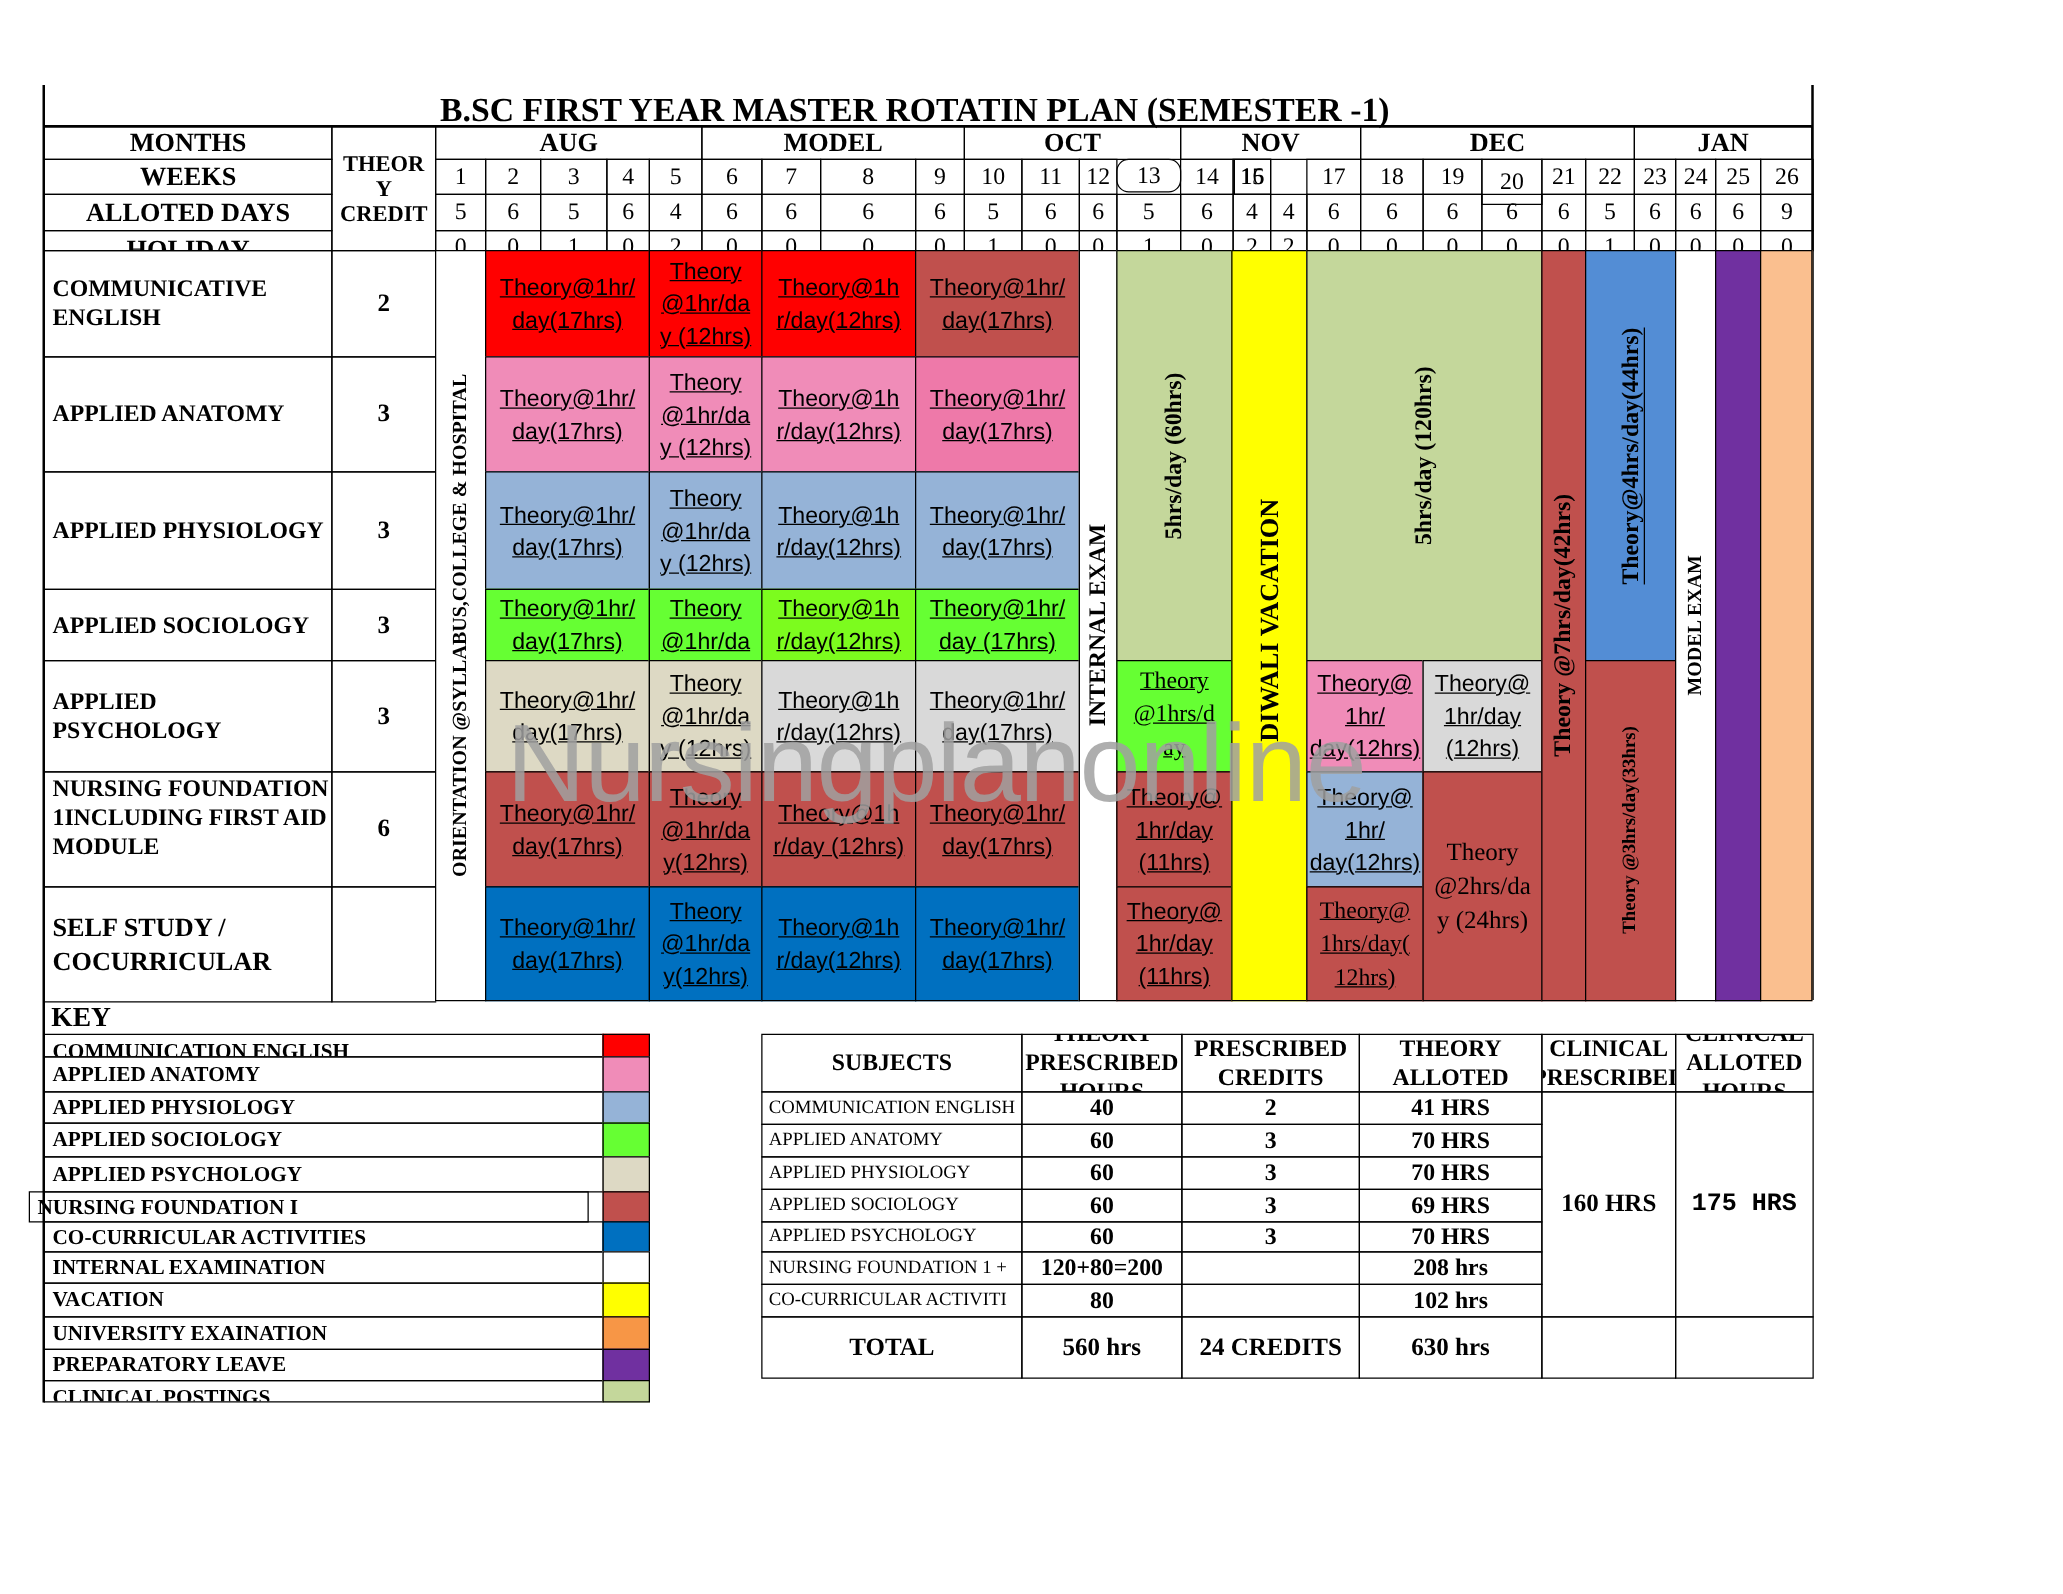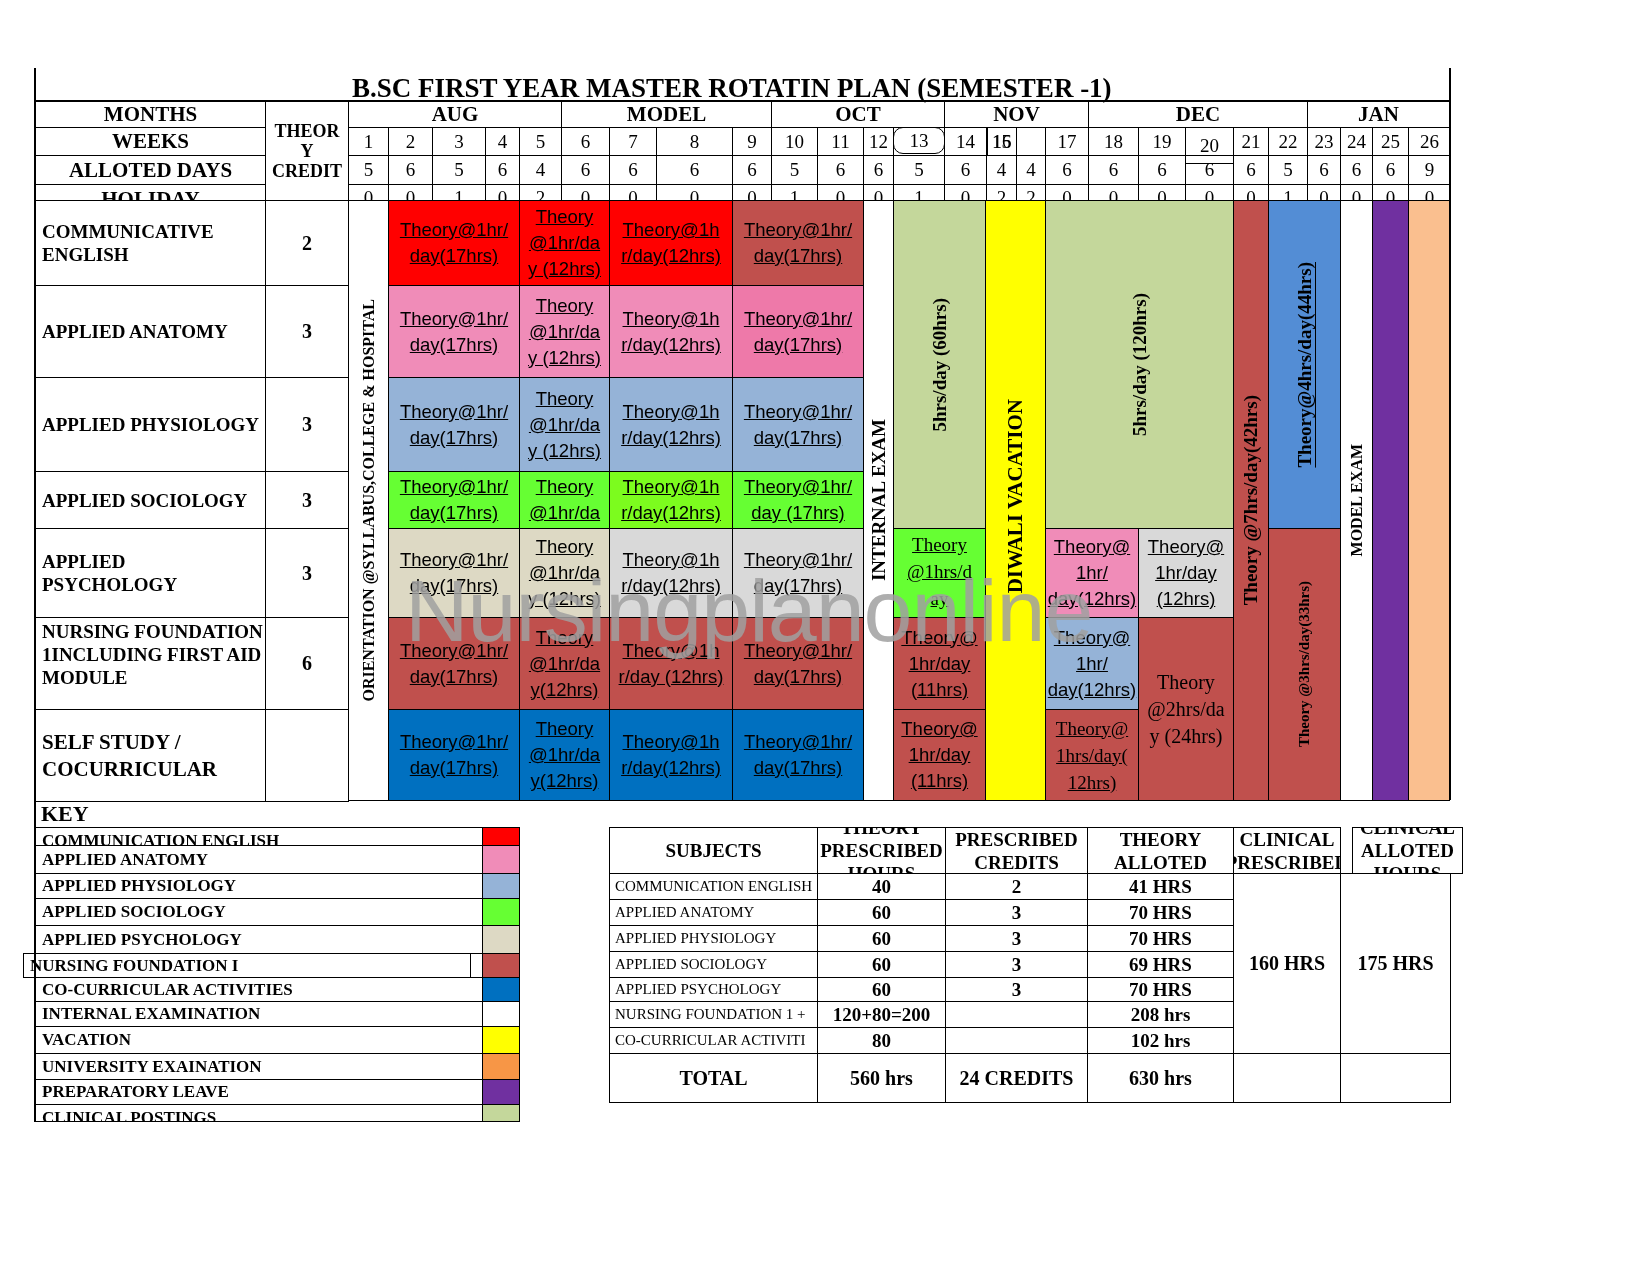--- a/index.html
+++ b/index.html
@@ -323,21 +323,21 @@
     <div class="keyrow" style="left: 35px; top: 1104px; width: 448px; height: 18px; align-items: flex-start; line-height: 26px;">CLINICAL POSTINGS</div>
     <div class="swatch" style="left: 482px; top: 1104px; width: 38px; height: 18px; background: rgb(196, 215, 155);"></div>
   </div>
 
 <div id="summary">
     <div class="st st-b" style="left: 609px; top: 827px; width: 209px; height: 47px; font-size: 19px; line-height: 23px; padding: 0px 3px;">SUBJECTS</div>
     <div class="st st-b" style="left: 817px; top: 827px; width: 129px; height: 47px; font-size: 19px; line-height: 23px; padding: 0px 3px;">THEORY PRESCRIBED HOURS</div>
     <div class="st st-b" style="left: 945px; top: 827px; width: 143px; height: 47px; font-size: 19px; line-height: 23px; padding: 0px 3px;">PRESCRIBED CREDITS</div>
     <div class="st st-b" style="left: 1087px; top: 827px; width: 147px; height: 47px; font-size: 19px; line-height: 23px; padding: 0px 3px;">THEORY ALLOTED</div>
     <div class="st st-b" style="left: 1233px; top: 827px; width: 108px; height: 47px; font-size: 19px; line-height: 23px; padding: 0px 3px;">CLINICAL PRESCRIBED</div>
-    <div class="st st-b" style="left: 1340px; top: 827px; width: 111px; height: 47px; font-size: 19px; line-height: 23px; padding: 4px 3px; margin-left: 12px;">CLINICAL ALLOTED HOURS</div>
+    <div class="st st-b" style="left: 1340px; top: 827px; width: 111px; height: 47px; font-size: 19px; line-height: 23px; padding: 4px 3px;">CLINICAL ALLOTED HOURS</div>
     <div class="st st-sub" style="left: 609px; top: 873px; width: 209px; height: 27px;">COMMUNICATION ENGLISH</div>
     <div class="st st-b" style="left: 817px; top: 873px; width: 129px; height: 27px;">40</div>
     <div class="st st-b" style="left: 945px; top: 873px; width: 143px; height: 27px;">2</div>
     <div class="st st-b" style="left: 1087px; top: 873px; width: 147px; height: 27px;">41 HRS</div>
     <div class="st st-sub" style="left: 609px; top: 899px; width: 209px; height: 27px;">APPLIED ANATOMY</div>
     <div class="st st-b" style="left: 817px; top: 899px; width: 129px; height: 27px;">60</div>
     <div class="st st-b" style="left: 945px; top: 899px; width: 143px; height: 27px;">3</div>
     <div class="st st-b" style="left: 1087px; top: 899px; width: 147px; height: 27px;">70 HRS</div>
     <div class="st st-sub" style="left: 609px; top: 925px; width: 209px; height: 27px;">APPLIED PHYSIOLOGY</div>
     <div class="st st-b" style="left: 817px; top: 925px; width: 129px; height: 27px;">60</div>
@@ -353,20 +353,20 @@
     <div class="st st-b" style="left: 1087px; top: 977px; width: 147px; height: 25px;">70 HRS</div>
     <div class="st st-sub" style="left: 609px; top: 1001px; width: 209px; height: 27px;">NURSING FOUNDATION 1 +</div>
     <div class="st st-b" style="left: 817px; top: 1001px; width: 129px; height: 27px;">120+80=200</div>
     <div class="st st-b" style="left: 945px; top: 1001px; width: 143px; height: 27px;"></div>
     <div class="st st-b" style="left: 1087px; top: 1001px; width: 147px; height: 27px;">208 hrs</div>
     <div class="st st-sub" style="left: 609px; top: 1027px; width: 209px; height: 27px;">CO-CURRICULAR ACTIVITI</div>
     <div class="st st-b" style="left: 817px; top: 1027px; width: 129px; height: 27px;">80</div>
     <div class="st st-b" style="left: 945px; top: 1027px; width: 143px; height: 27px;"></div>
     <div class="st st-b" style="left: 1087px; top: 1027px; width: 147px; height: 27px;">102 hrs</div>
     <div class="st st-b" style="left: 1233px; top: 873px; width: 108px; height: 181px; font-size: 20px; font-family: Liberation Serif, serif;">160 HRS</div>
-    <div class="st st-b" style="left: 1340px; top: 873px; width: 111px; height: 181px; font-size: 20px;">175 HRS</div>
+    <div class="st st-b" style="left: 1340px; top: 873px; width: 111px; height: 181px; font-size: 20px; font-family: Liberation Mono, monospace;">175 HRS</div>
     <div class="st st-b" style="left: 609px; top: 1053px; width: 209px; height: 50px; font-size: 20px;">TOTAL</div>
     <div class="st st-b" style="left: 817px; top: 1053px; width: 129px; height: 50px; font-size: 20px;">560 hrs</div>
     <div class="st st-b" style="left: 945px; top: 1053px; width: 143px; height: 50px; font-size: 20px;">24 CREDITS</div>
     <div class="st st-b" style="left: 1087px; top: 1053px; width: 147px; height: 50px; font-size: 20px;">630 hrs</div>
     <div class="st " style="left: 1233px; top: 1053px; width: 108px; height: 50px;"></div>
     <div class="st " style="left: 1340px; top: 1053px; width: 111px; height: 50px;"></div>
   </div>
 
 </body></html>

